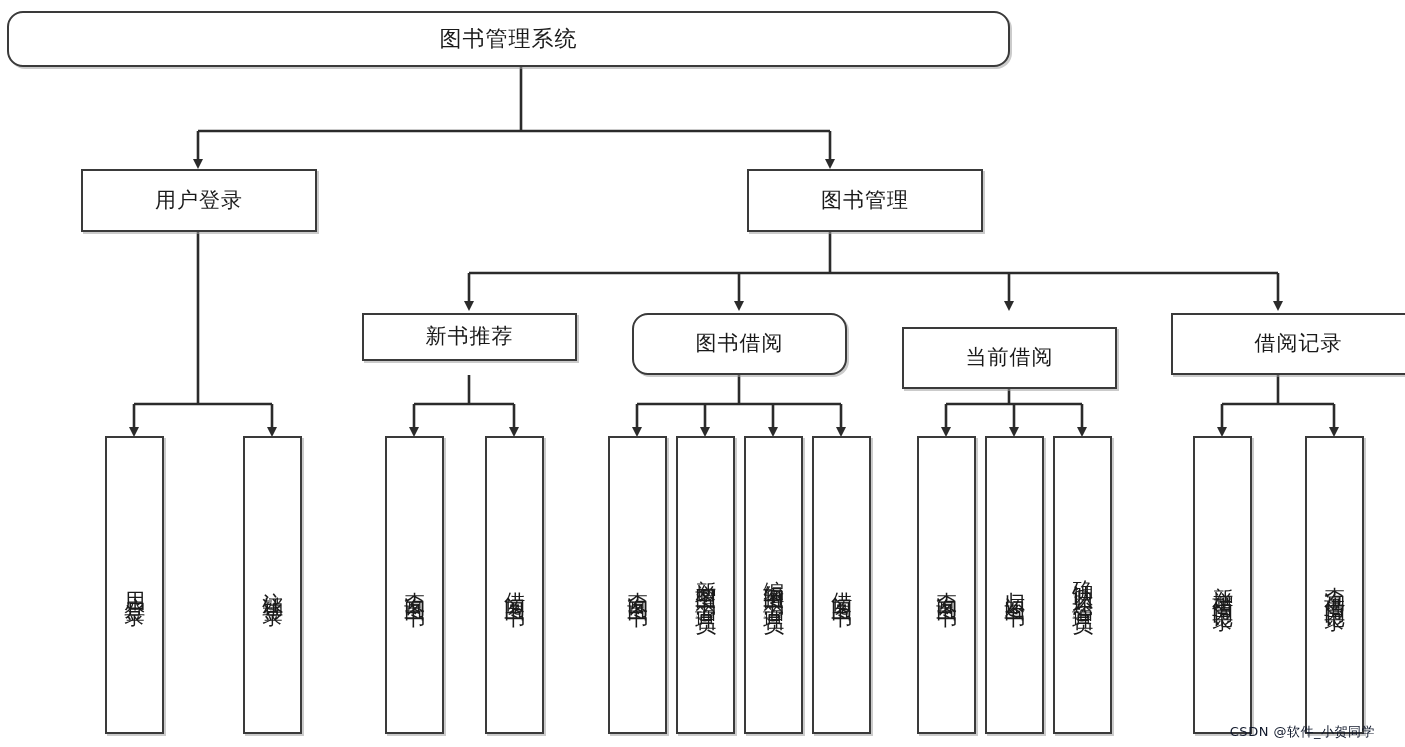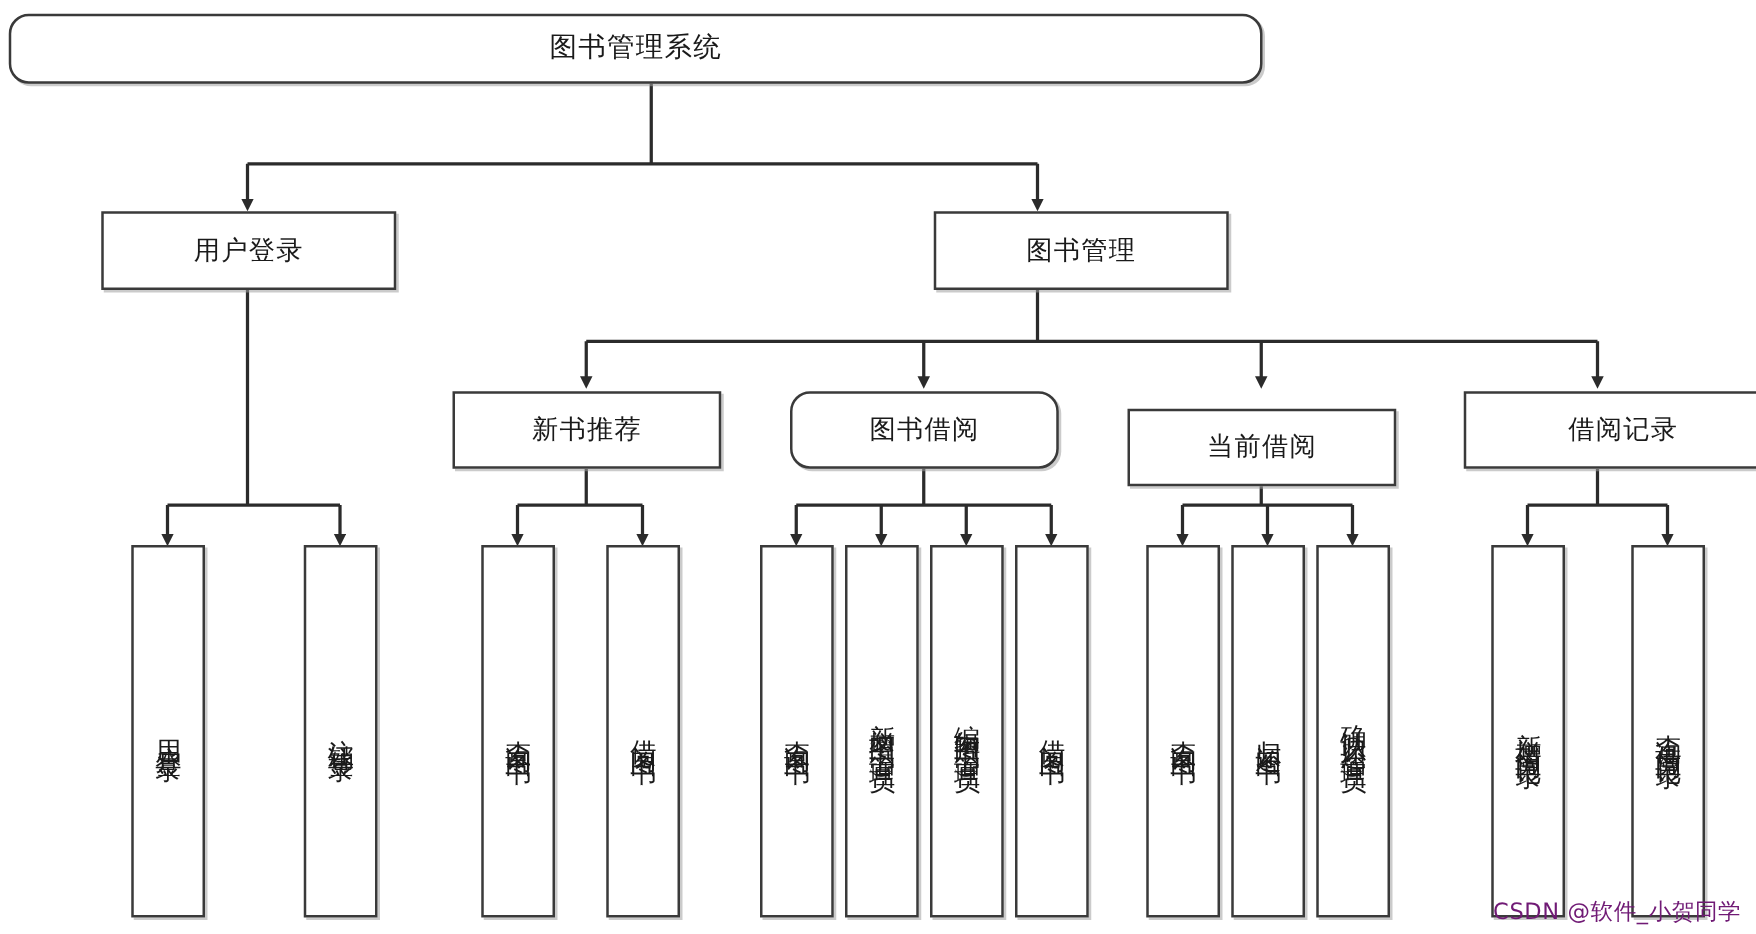--- a/index.html
+++ b/index.html
@@ -54,24 +54,24 @@
     text-align: center;
   }
   .node .label {
     display: block;
   }
   #root-node {
     font-size: 22px;
   }
   #watermark {
     position: absolute;
-    right: 12px;
+    right: 30px;
     bottom: 6px;
-    font-size: 18px;
-    color: #701a75;
+    font-size: 13px;
+    color: #0f172a;
     letter-spacing: 0.5px;
     white-space: nowrap;
     user-select: none;
   }
 </style>
 </head>
 <body>
 
 <div id="canvas">
 
@@ -130,21 +130,21 @@
   </div>
 
   <div class="node horiz" style="left:81px; top:169px; width:236px; height:63px;">
     <span class="label">用户登录</span>
   </div>
 
   <div class="node horiz" style="left:711px; top:169px; width:236px; height:63px;margin-left:36px;">
     <span class="label">图书管理</span>
   </div>
 
-  <div class="node horiz" style="left:362px; top:313px; width:215px; height:62px;">
+  <div class="node horiz" style="left:362px; top:313px; width:215px; height:48px;">
     <span class="label">新书推荐</span>
   </div>
 
   <div class="node horiz" style="left:632px; top:313px; width:215px; height:62px;border-radius:16px;">
     <span class="label">图书借阅</span>
   </div>
 
   <div class="node horiz" style="left:902px; top:327px; width:215px; height:62px;">
     <span class="label">当前借阅</span>
   </div>

